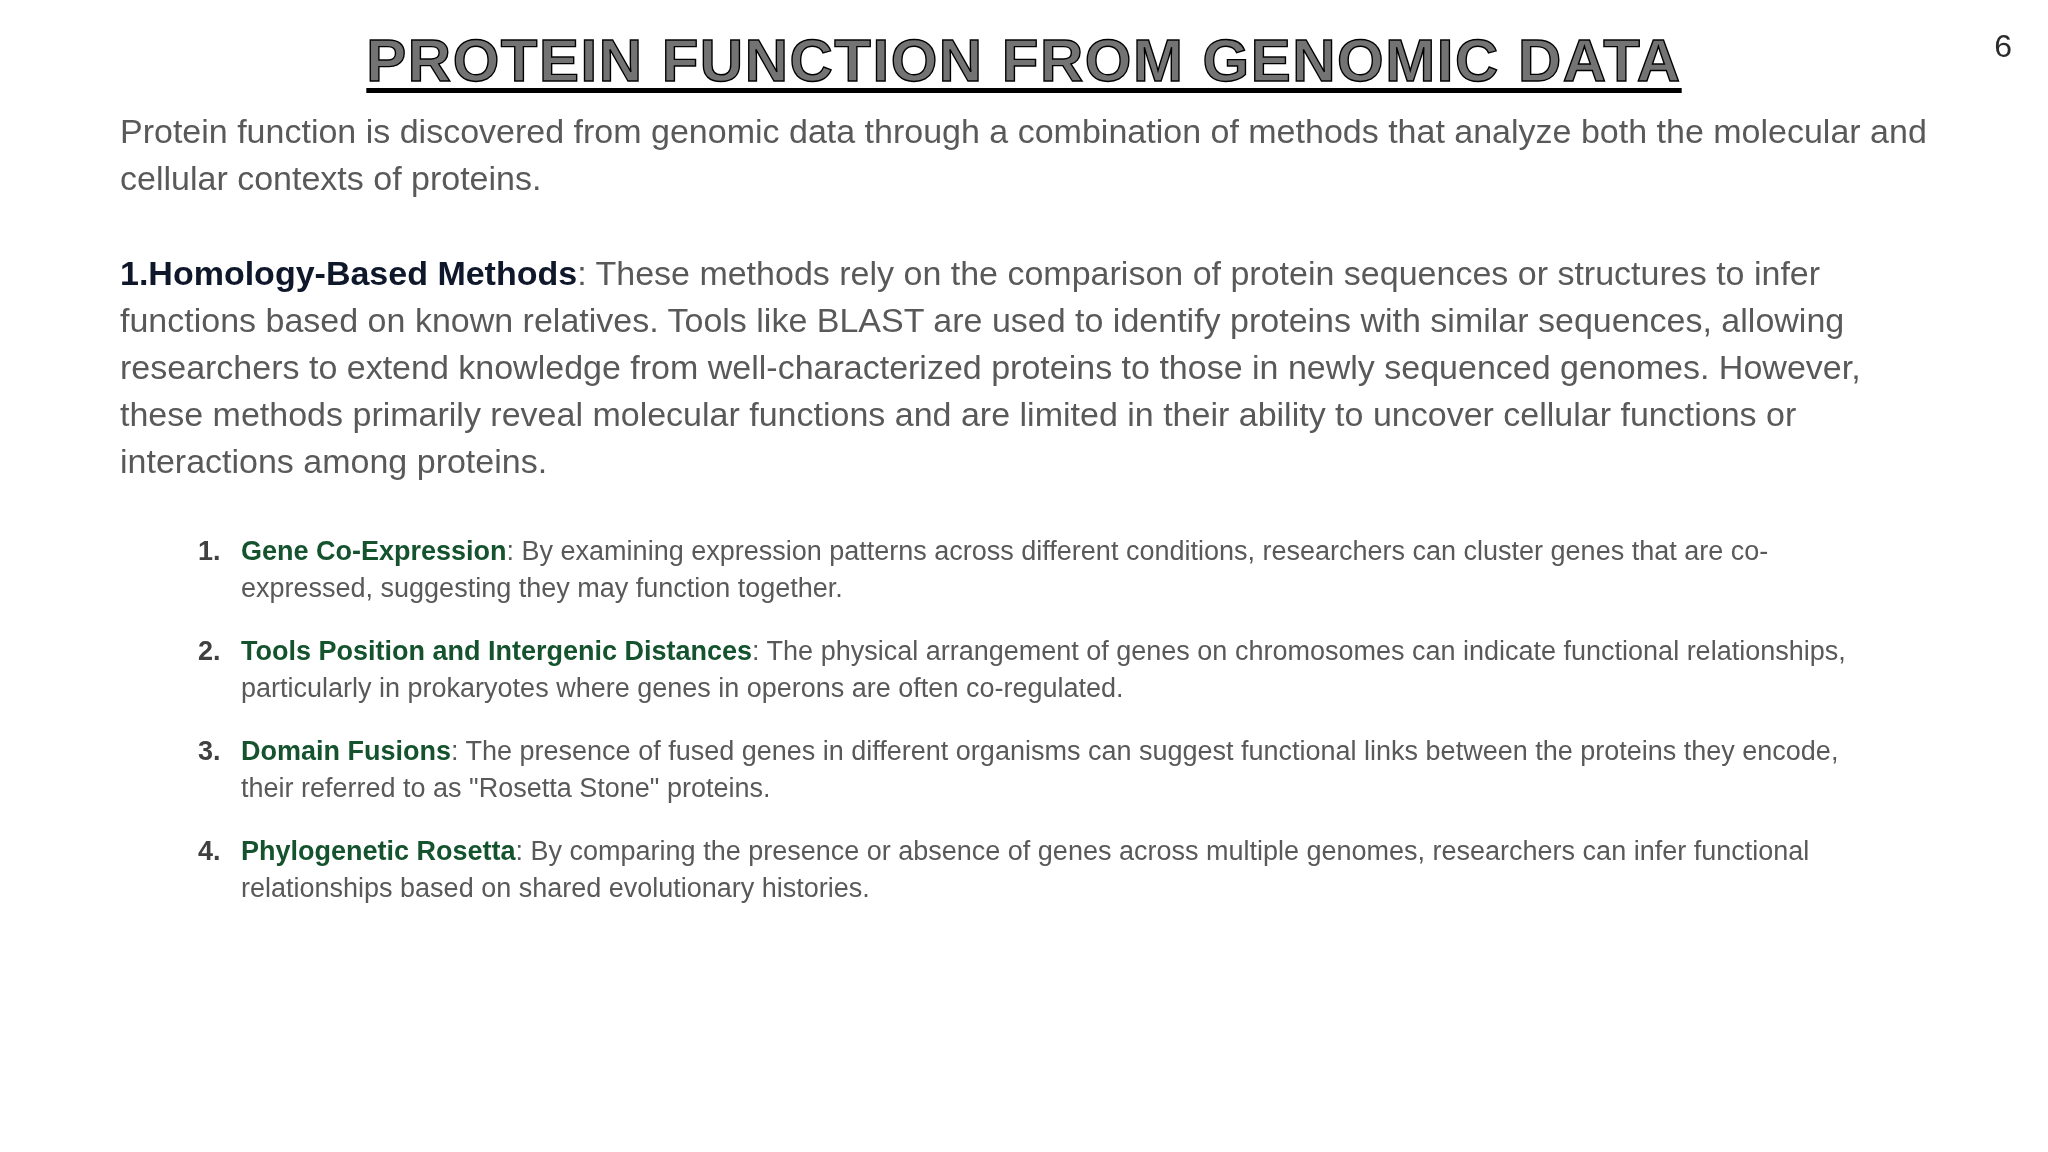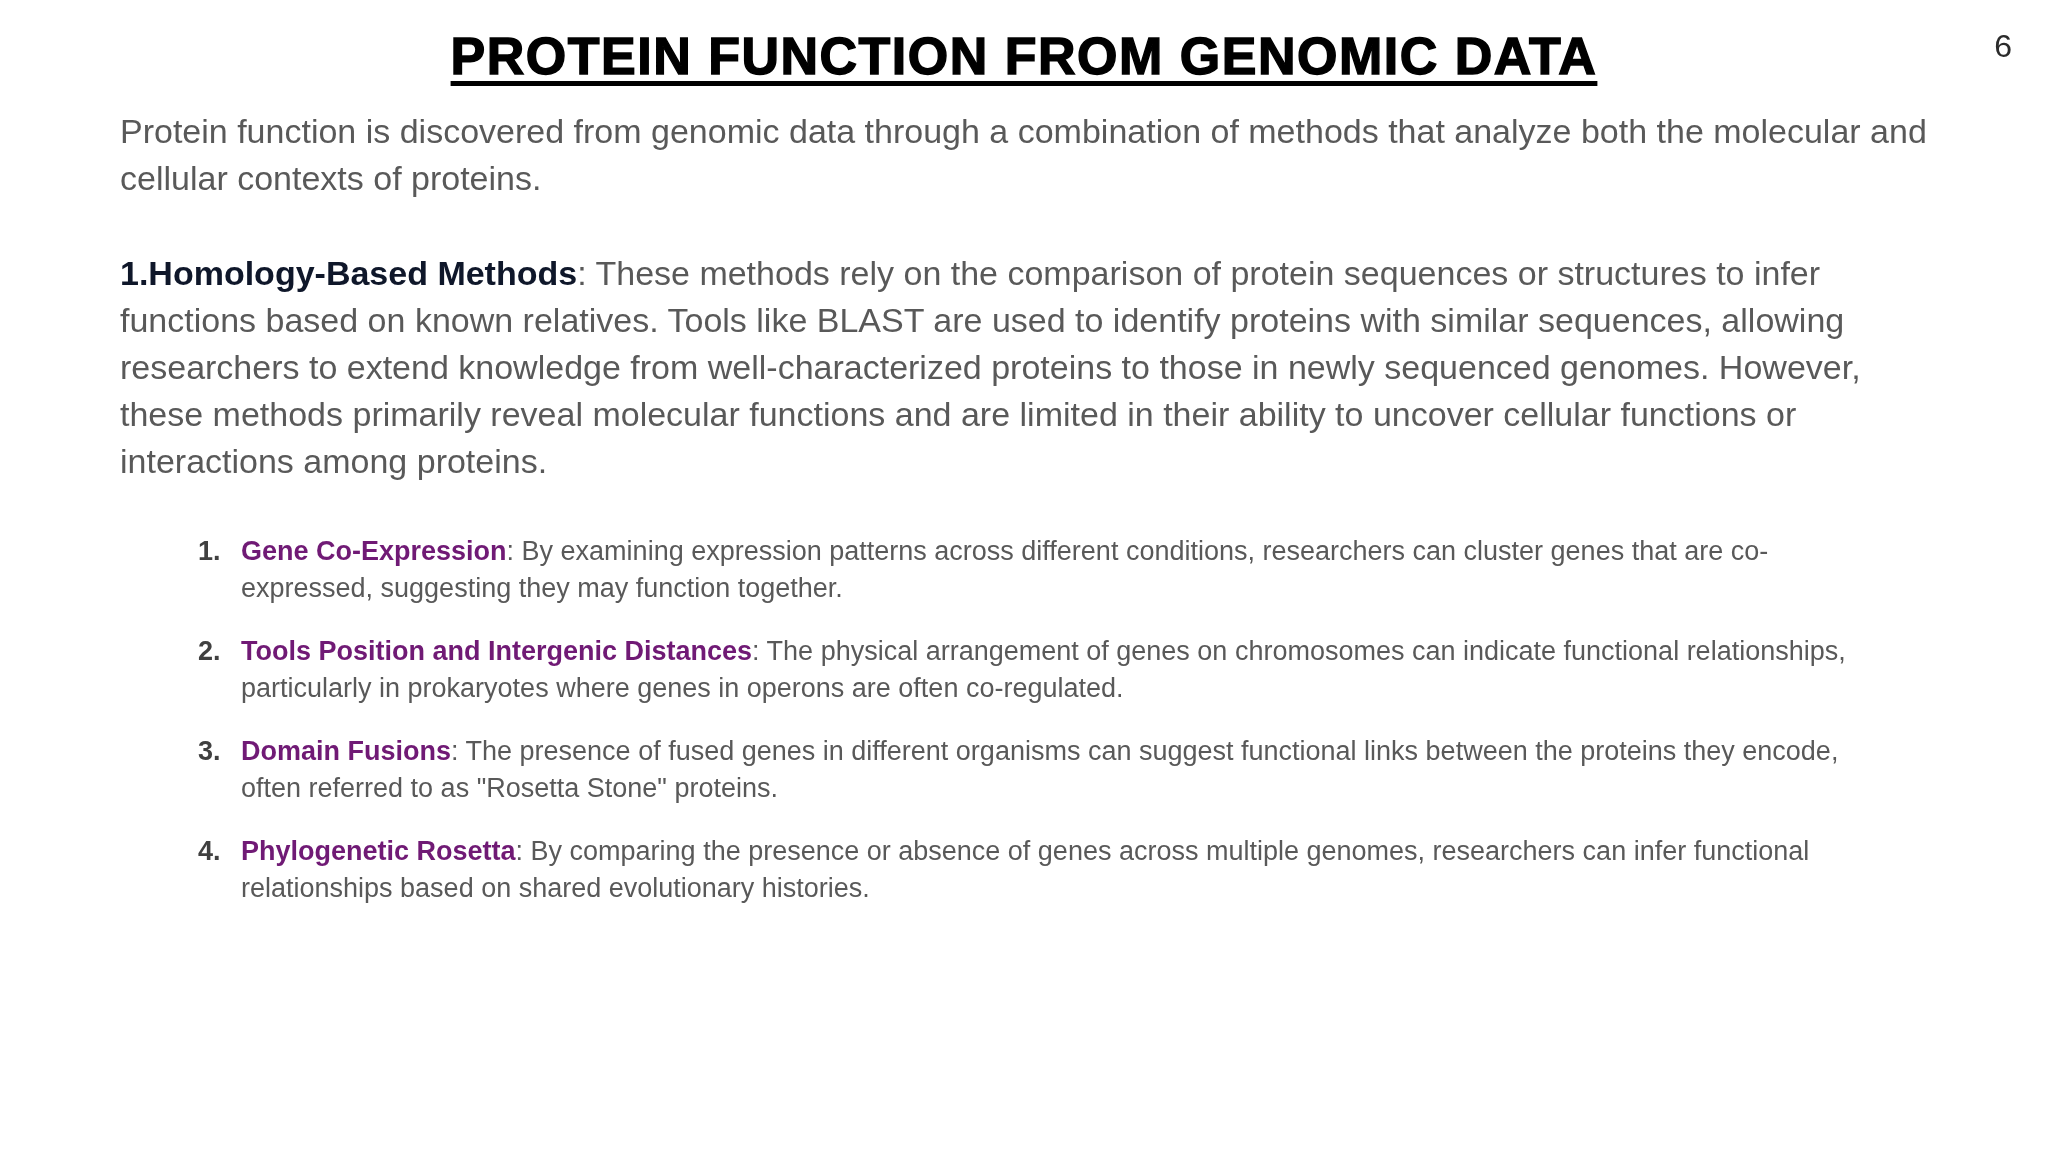--- a/index.html
+++ b/index.html
@@ -19,24 +19,24 @@
   .slide-number {
     position: absolute;
     top: 28px;
     right: 36px;
     font-size: 32px;
     color: #2b2b2b;
   }
   .title {
     margin: 26px 120px 0 120px;
     text-align: center;
-    font-size: 52px;
+    font-size: 60px;
     font-weight: 900;
     letter-spacing: 1.5px;
-    color: #000000;
+    color: #737373;
     -webkit-text-stroke: 1.4px #000000;
     text-decoration: underline;
     text-decoration-thickness: 5px;
     text-underline-offset: 7px;
   }
   .content {
     position: absolute;
     top: 108px;
     left: 120px;
     width: 1820px;
@@ -65,21 +65,21 @@
     max-width: 1700px;
   }
   .method-num {
     flex: 0 0 43px;
     font-weight: 700;
     color: #404040;
   }
   .method-text { flex: 1; }
   .method-text .bold {
     font-weight: 700;
-    color: #701a75;
+    color: #14532d;
   }
 </style>
 </head>
 <body>
 
 <div class="slide">
 
   <div class="slide-number">6</div>
 
   <h1 class="title">PROTEIN FUNCTION FROM GENOMIC DATA</h1>
@@ -98,21 +98,21 @@
         <span class="method-text"><span class="bold">Gene Co-Expression</span><span>: By examining expression patterns across different conditions, researchers can cluster genes that are co-expressed, suggesting they may function together.</span></span>
       </li>
 
       <li class="method-item">
         <span class="method-num">2.</span>
         <span class="method-text"><span class="bold">Tools Position and Intergenic Distances</span><span>: The physical arrangement of genes on chromosomes can indicate functional relationships, particularly in prokaryotes where genes in operons are often co-regulated.</span></span>
       </li>
 
       <li class="method-item">
         <span class="method-num">3.</span>
-        <span class="method-text"><span class="bold">Domain Fusions</span><span>: The presence of fused genes in different organisms can suggest functional links between the proteins they encode, often referred to as "Rosetta Stone" proteins.</span></span>
+        <span class="method-text"><span class="bold">Domain Fusions</span><span>: The presence of fused genes in different organisms can suggest functional links between the proteins they encode, their referred to as "Rosetta Stone" proteins.</span></span>
       </li>
 
       <li class="method-item">
         <span class="method-num">4.</span>
         <span class="method-text"><span class="bold">Phylogenetic Rosetta</span><span>: By comparing the presence or absence of genes across multiple genomes, researchers can infer functional relationships based on shared evolutionary histories.</span></span>
       </li>
 
     </ol>
 
   </div>

